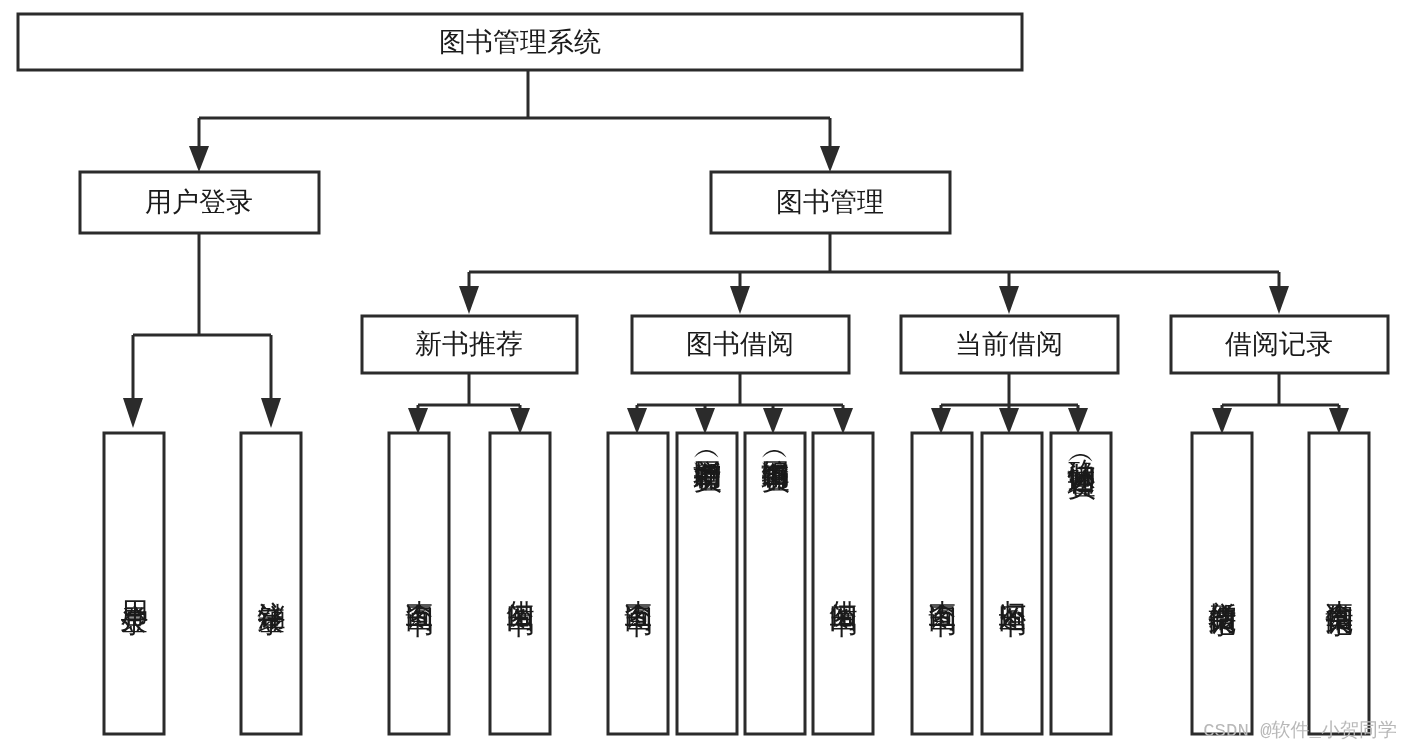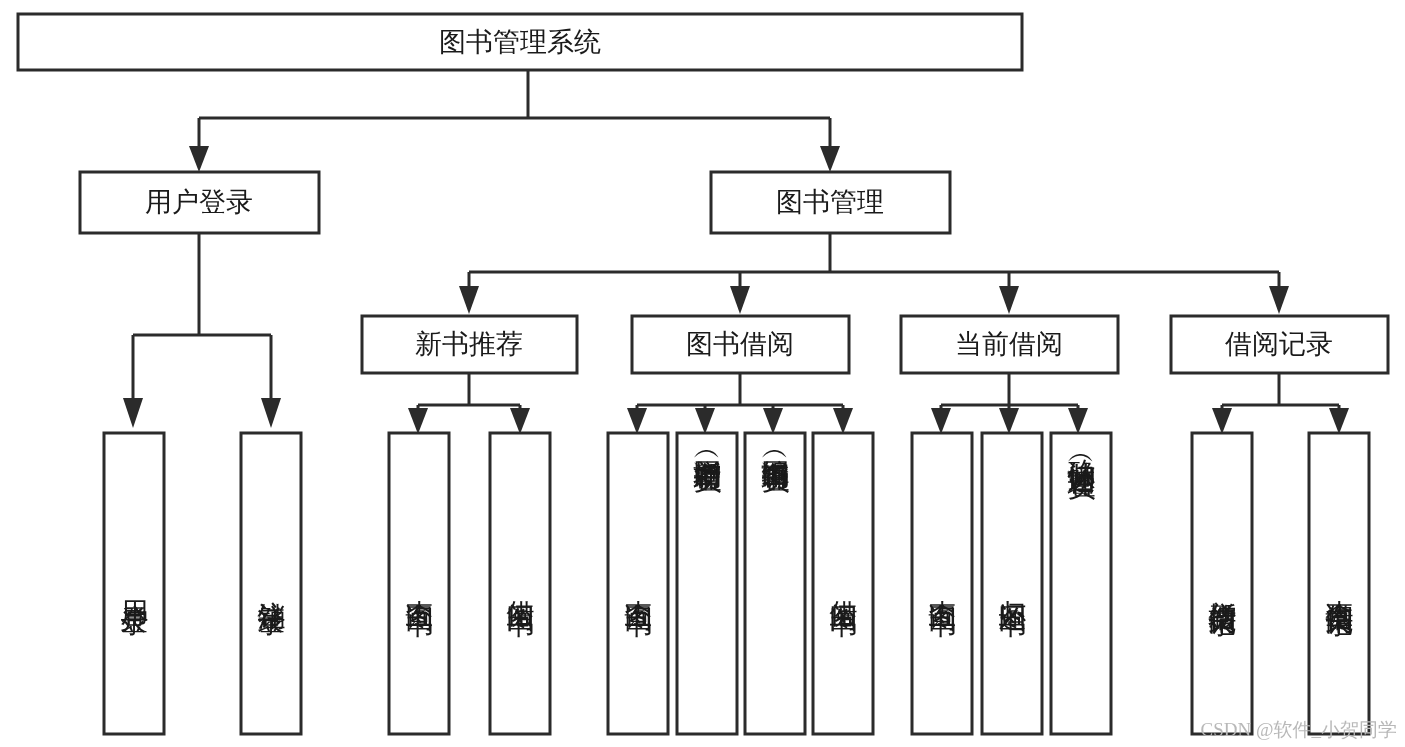--- a/index.html
+++ b/index.html
@@ -15,21 +15,21 @@
   .node-label{
     font-family:"DejaVu Sans","Liberation Sans",sans-serif;
     fill:#1a1a1a;
     text-anchor:middle;
     dominant-baseline:middle;
   }
   .lbl-h{font-size:27px;}
   .watermark{
     position:absolute;
     right:8px;bottom:4px;
-    font-family:Liberation Serif, serif;
+    font-family:Liberation Mono, monospace;
     font-size:19px;
     color:#b8b8b8;
     white-space:nowrap;
     pointer-events:none;
   }
 </style>
 </head>
 <body>
 
 <svg id="diagram" viewBox="0 0 1405 747" xmlns="http://www.w3.org/2000/svg">

